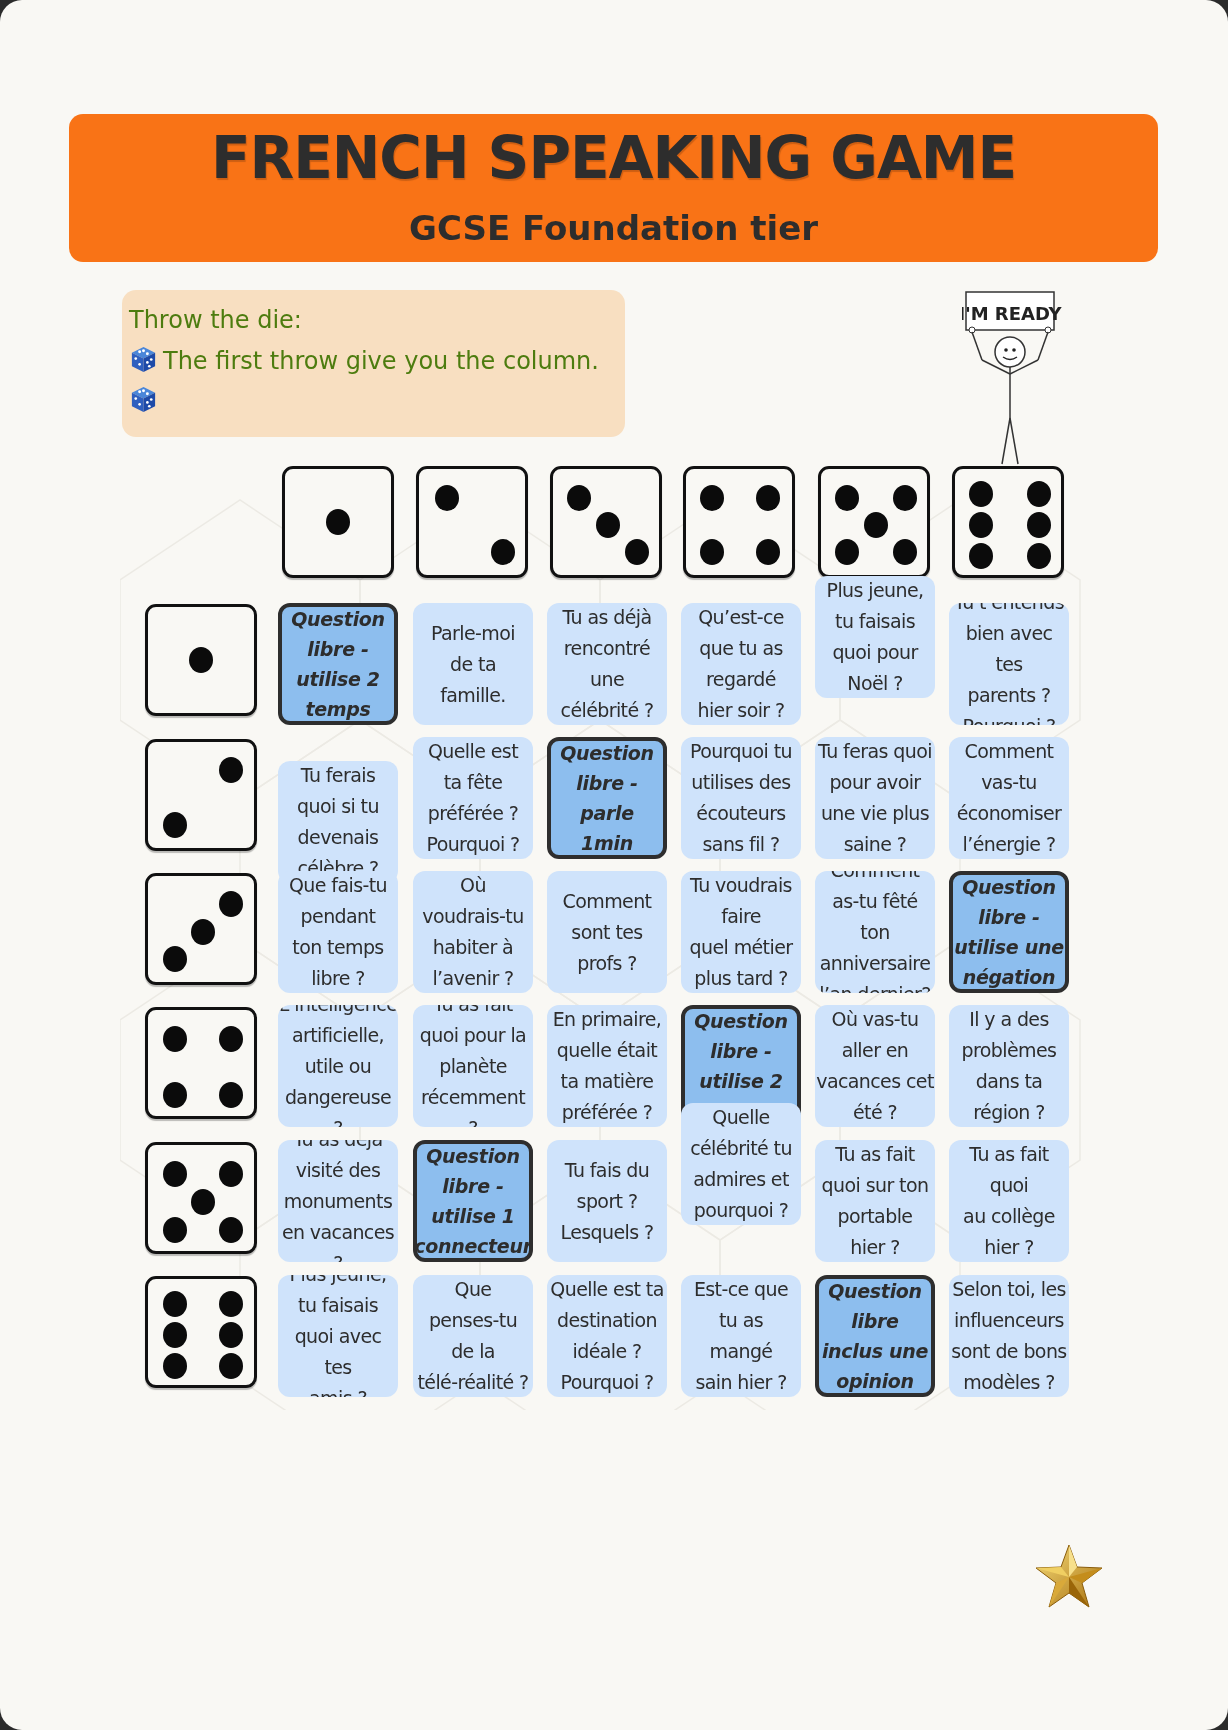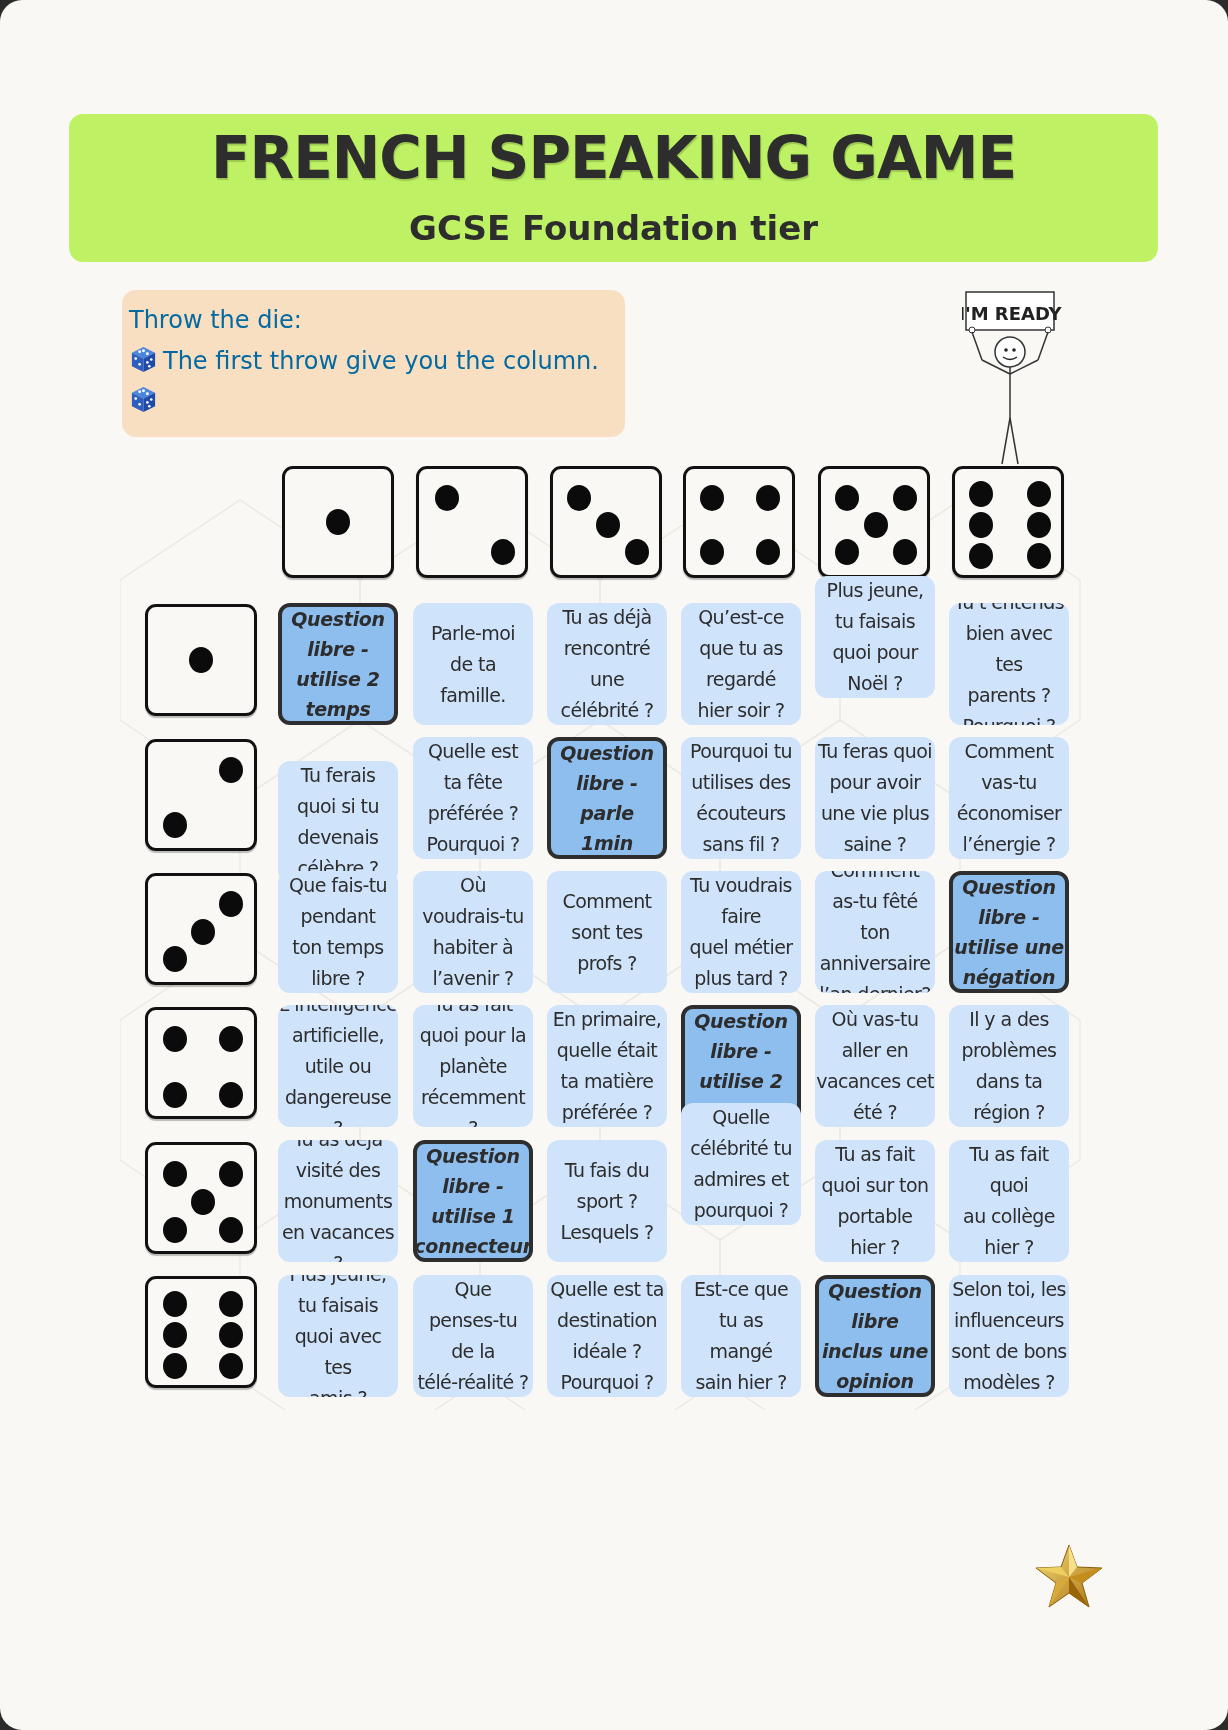--- a/index.html
+++ b/index.html
@@ -12,37 +12,37 @@
   .page {
     position: absolute; left: 0; top: 0;
     width: 1228px; height: 1730px;
     background: #f9f8f4;
     border-radius: 22px;
     overflow: hidden;
   }
   .bg-pattern { position: absolute; left: 120px; top: 460px; width: 985px; height: 950px; }
   .header {
     position: absolute; left: 69px; top: 114px; width: 1089px; height: 148px;
-    background: #bef264; border-radius: 14px; text-align: center;
+    background: #f97316; border-radius: 14px; text-align: center;
   }
   .header .title {
     position: absolute; left: 0; right: 0; top: 10px;
     font-family: "DejaVu Sans", sans-serif; font-weight: bold;
     font-size: 58px; letter-spacing: -1px; color: #2d2d2d;
     text-shadow: 1px 2px 1px rgba(0,0,0,0.18);
   }
   .header .subtitle {
     position: absolute; left: 0; right: 0; top: 94px;
     font-family: "DejaVu Sans", sans-serif; font-weight: bold;
     font-size: 34px; color: #2d2d2d;
   }
   .instructions {
     position: absolute; left: 122px; top: 290px; width: 503px; height: 147px;
     background: #f8dfc1; border-radius: 14px;
-    color: #0369a1; font-size: 24px; font-family: "DejaVu Sans", sans-serif;
+    color: #4d7c0f; font-size: 24px; font-family: "DejaVu Sans", sans-serif;
   }
   .instructions .line { position: absolute; left: 7px; white-space: nowrap; }
   .instructions .l0 { top: 16px; }
   .instructions .l1 { top: 55px; }
   .instructions .l2 { top: 95px; }
   .die-emoji { display: inline-block; width: 29px; height: 29px; vertical-align: -5px; margin-right: 5px; }
   .ready { position: absolute; left: 962px; top: 288px; width: 100px; height: 180px; }
 
   .die {
     position: absolute; width: 112px; height: 112px;

